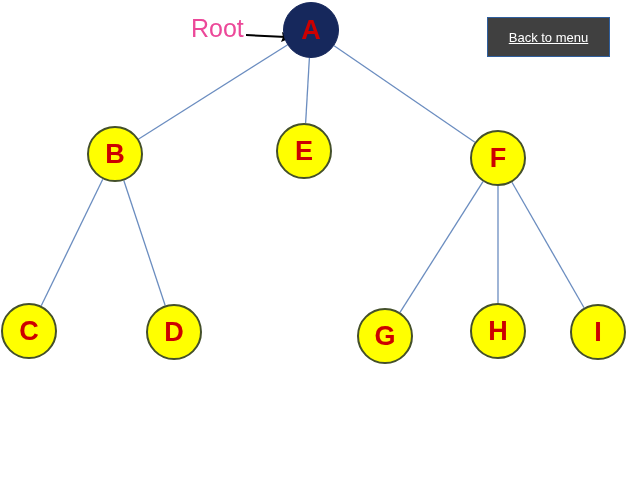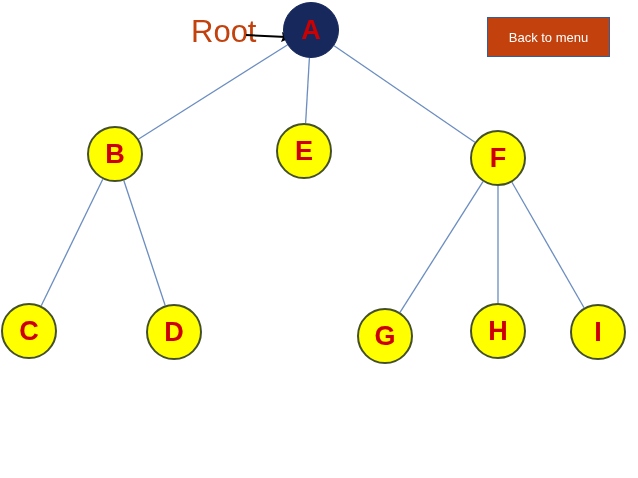--- a/index.html
+++ b/index.html
@@ -50,48 +50,49 @@
   .node-root {
     background: #16285c;
     border: 1px solid #16285c;
     color: #cc0000;
     font-size: 27px;
   }
   #root-label {
     position: absolute;
     left: 191px;
     top: 14px;
-    font-size: 31px;
-    color: #c2410c;
+    font-size: 25px;
+    color: #ec4899;
     font-family: "Liberation Sans", sans-serif;
     white-space: nowrap;
   }
   #root-arrow {
     position: absolute;
     left: 246px;
     top: 20px;
     width: 48px;
     height: 30px;
   }
   #back-to-menu {
     position: absolute;
     left: 487px;
     top: 17px;
     width: 123px;
     height: 40px;
-    background: #c2410c;
+    background: #404040;
     border: 1px solid #2f5f9e;
     color: #ffffff;
     font-size: 13px;
     font-family: "Liberation Sans", sans-serif;
     display: flex;
     align-items: center;
     justify-content: center;
     cursor: pointer;
     box-sizing: border-box;
+    text-decoration: underline;
   }
 </style>
 </head>
 <body>
 
 <div id="stage">
 
   <svg id="edge-layer" viewBox="0 0 638 478" width="638" height="478">
       <line x1="287.33779259053796" y1="44.96996795292496" x2="138.66220740946204" y2="139.03003204707505" stroke="#6b8dc0" stroke-width="1.3"></line>
       <line x1="309.3828691081712" y1="57.95326255875498" x2="305.6171308918288" y2="123.04673744124503" stroke="#6b8dc0" stroke-width="1.3"></line>

